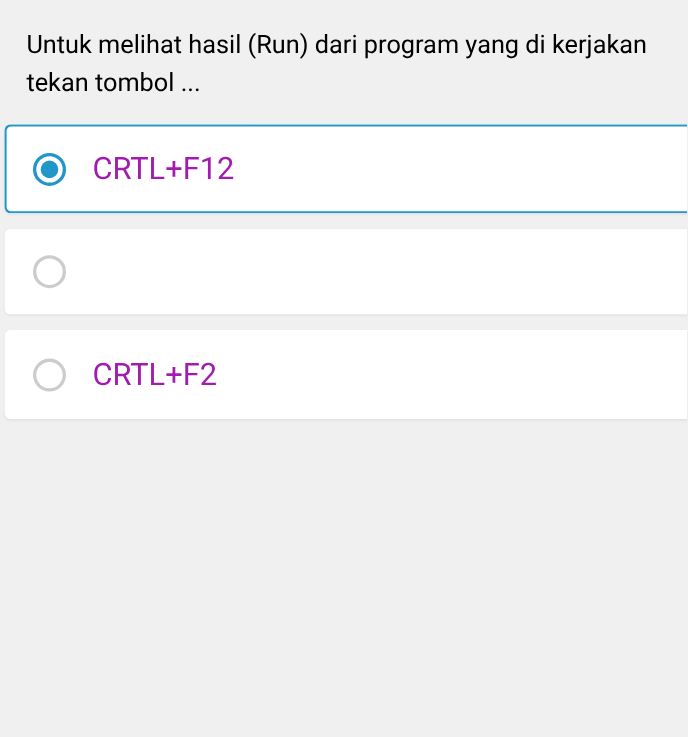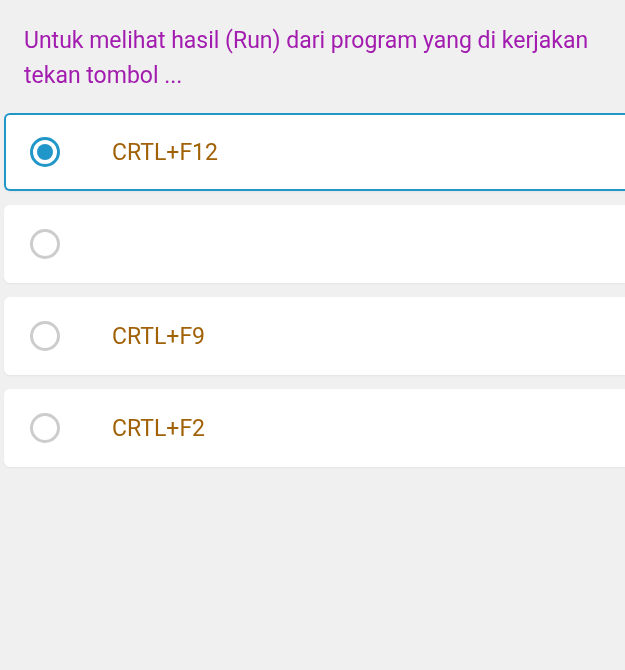--- a/index.html
+++ b/index.html
@@ -13,21 +13,21 @@
       width: 625px;
       height: 670px;
       overflow: hidden;
     }
     .question-container {
       padding: 24px 24px 20px 24px;
       background: #f0f0f0;
     }
     .question-text {
       font-size: 23px;
-      color: #a21caf;
+      color: #000000;
       line-height: 1.5;
     }
     .options-container {
       display: flex;
       flex-direction: column;
       gap: 14px;
       padding: 0;
     }
     .option {
       background: #fff;
@@ -63,23 +63,22 @@
     .radio-inner {
       width: 16px;
       height: 16px;
       border-radius: 50%;
       background: transparent;
     }
     .option.selected .radio-inner {
       background: #2196c9;
     }
     .option-label {
-      font-size: 23px;
-      color: #a16207;
-      margin-left: 28px;
+      font-size: 28px;
+      color: #a21caf;
     }
   </style>
 </head>
 <body>
 
 <div class="question-container">
   <p class="question-text">Untuk melihat hasil (Run) dari program yang di kerjakan tekan tombol ...</p>
 </div>
 
 <div class="options-container">
@@ -91,26 +90,20 @@
     <span class="option-label">CRTL+F12</span>
   </div>
 
 
   <div class="option">
     <div class="radio">
       <div class="radio-inner"></div>
     </div>
   </div>
 
-  <div class="option">
-    <div class="radio">
-      <div class="radio-inner"></div>
-    </div>
-    <span class="option-label">CRTL+F9</span>
-  </div>
 
   <div class="option">
     <div class="radio">
       <div class="radio-inner"></div>
     </div>
     <span class="option-label">CRTL+F2</span>
   </div>
 
 </div>
 

